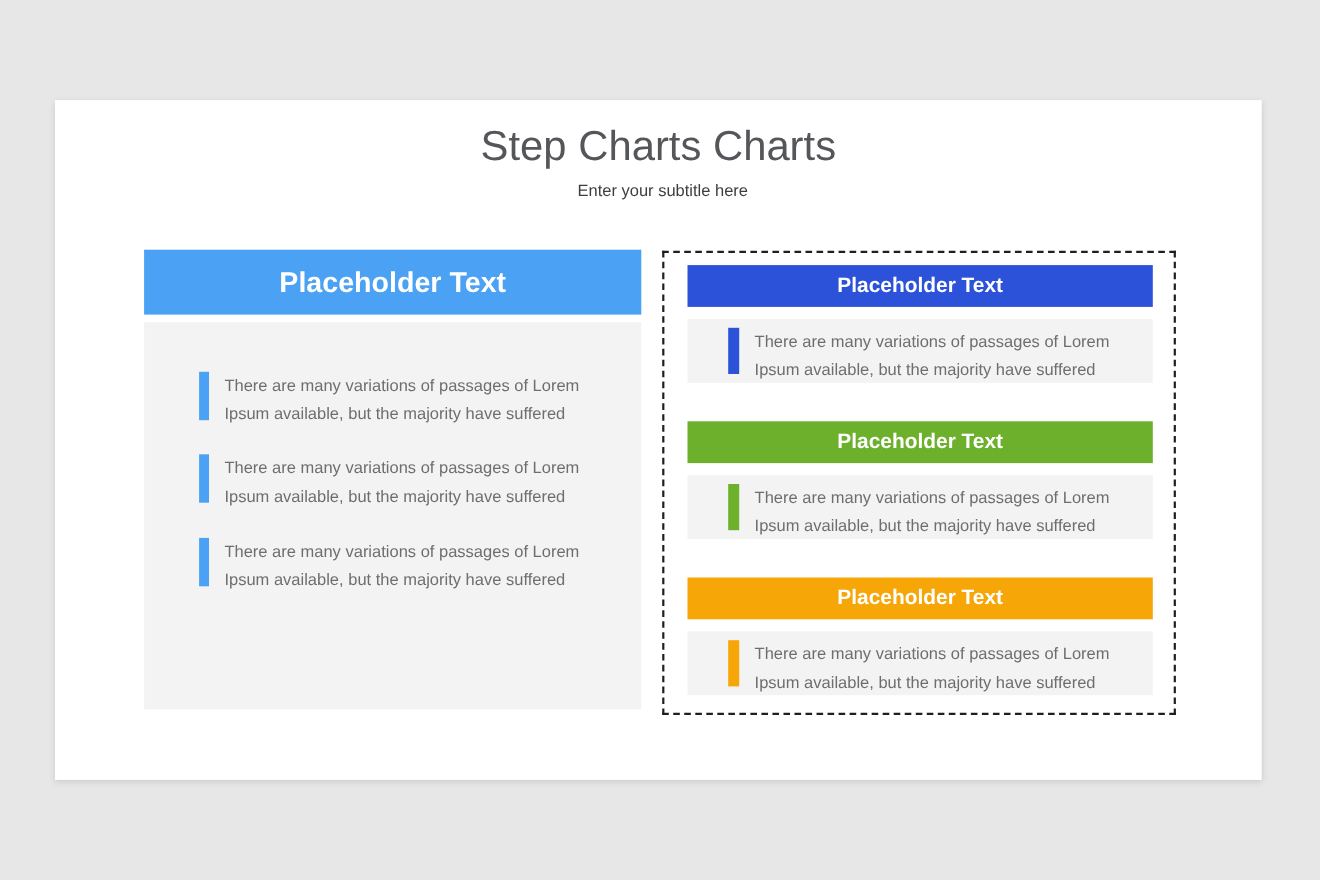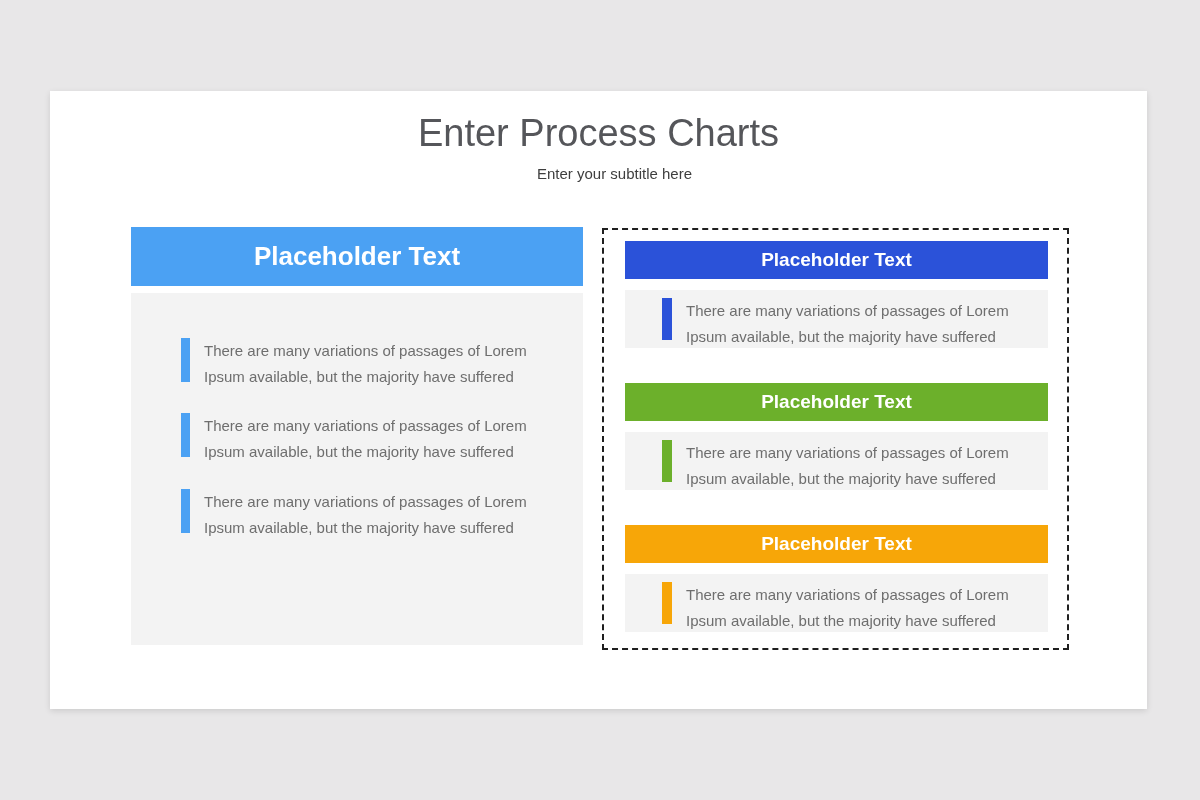--- a/index.html
+++ b/index.html
@@ -27,21 +27,21 @@
     width: 100%;
     text-align: center;
     font-size: 38px;
     line-height: 48px;
     font-weight: 400;
     color: #55565A;
   }
   .slide-subtitle {
     position: absolute;
     top: 72px;
-    left: 16px;
+    left: 4px;
     width: 100%;
     text-align: center;
     font-size: 15px;
     line-height: 22px;
     color: #3E3E3E;
   }
   
   .left-panel {
     position: absolute;
     left: 81px;
@@ -114,21 +114,21 @@
   .section-box .accent-bar {
     width: 10px;
     height: 42px;
   }
 </style>
 </head>
 <body>
 
 <div class="card">
 
-  <div class="slide-title">Enter Process Charts</div>
+  <div class="slide-title">Step Charts Charts</div>
   <div class="slide-subtitle">Enter your subtitle here</div>
 
   <div class="left-panel">
     <div class="left-header" style="background-color: rgb(75, 161, 243);">Placeholder Text</div>
     <div class="left-body">
 
       <div class="left-item left-item-1">
         <div class="accent-bar" style="background-color: rgb(75, 161, 243);"></div>
         <div class="item-text">
           <span>There are many variations of passages of Lorem</span>

